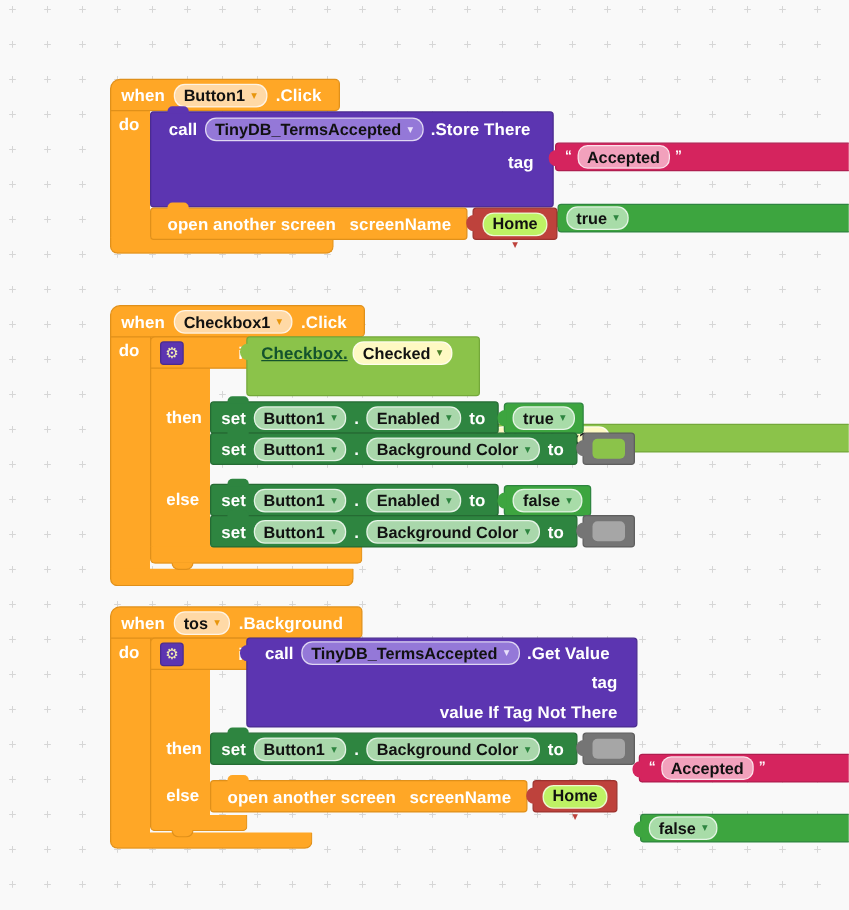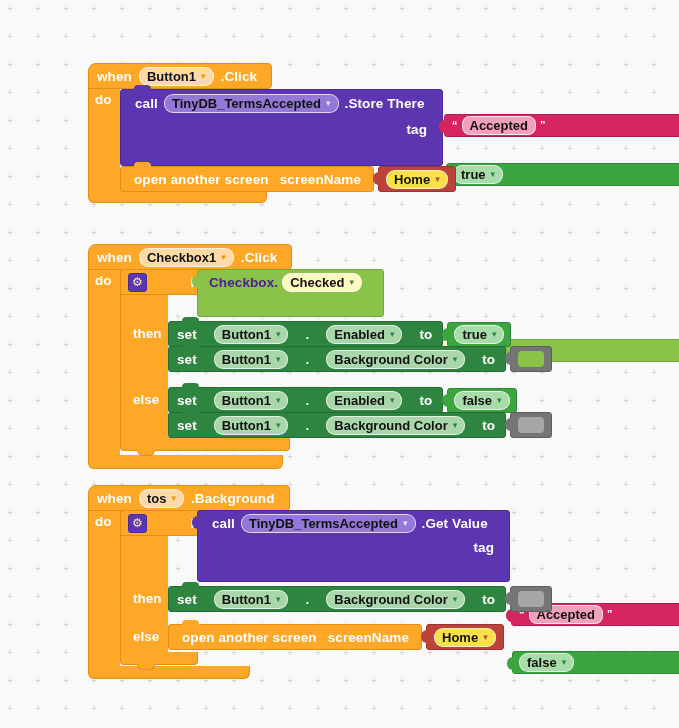--- a/index.html
+++ b/index.html
@@ -39,26 +39,26 @@
               display:flex;align-items:center;gap:11px;padding:0 12px 0 13px;position:relative;}
 
   
   .purple-block{background:#5C35B1;border:1px solid #4A2B90;border-radius:3px;
                 display:flex;flex-direction:column;z-index:2;}
   .prow{display:flex;align-items:center;gap:6px;padding-left:14px;}
   .prow.right{justify-content:flex-end;padding-right:15px;padding-left:0;margin-left:28px;}
 
   
   .set-block{background:#2E8540;border:1px solid #256B33;border-radius:3px;height:24px;
-             display:flex;align-items:center;gap:17px;padding:0 10px 0 8px;position:relative;}
+             display:flex;align-items:center;gap:6px;padding:0 10px 0 8px;position:relative;}
 
   
   .getter-block{background:#8BC34A;border:1px solid #74A83A;border-radius:3px;
                 display:flex;flex-direction:column;z-index:2;}
-  .getter-block .lbl{color:#4c1d95;}
+  .getter-block .lbl{color:#14532d;text-decoration:underline;}
   .comp-block{background:#8BC34A;border:1px solid #74A83A;border-radius:3px;height:23px;
               display:flex;align-items:center;padding:0 8px;position:relative;z-index:2;}
 
   
   .logic-block{background:#3DA53F;border:1px solid #2E8540;border-radius:3px;height:23px;
                display:flex;align-items:center;padding:0 6px;position:relative;margin-left:4px;}
 
   
   .string-block{background:#D5245E;border:1px solid #B01D4F;border-radius:3px;height:23px;
                 display:flex;align-items:center;gap:4px;padding:0 7px;position:relative;z-index:2;}
@@ -76,21 +76,21 @@
   
   .pill{display:inline-flex;align-items:center;gap:5px;height:17px;border-radius:9px;
         padding:0 7px;border:1px solid rgba(255,255,255,.7);
         color:#111;font-size:13px;font-weight:bold;white-space:nowrap;}
   .pill .arrow{font-size:9px;line-height:1;}
   .pill-orange{background:#FFD9A6;}    .pill-orange .arrow{color:#E8960C;}
   .pill-purple{background:#9478D8;}    .pill-purple .arrow{color:#E8E0FB;}
   .pill-setgreen{background:#A9D7AB;}  .pill-setgreen .arrow{color:#2E8540;}
   .pill-logic{background:#A8DCA8;}     .pill-logic .arrow{color:#2E8540;}
   .pill-lightgreen{background:#fef9c3;}.pill-lightgreen .arrow{color:#4C7F28;}
-  .pill-red{background:#fde047;}       .pill-red .arrow{color:#BE423C;}
+  .pill-red{background:#bef264;flex-direction:column;}       .pill-red .arrow{color:#BE423C;}
   .pill-pink{background:#F2A1BC;border-radius:8px;}
 
   
   .bump{position:absolute;top:-5px;left:13px;width:17px;height:6px;border-radius:4px 4px 0 0;z-index:3;}
   .bump-orange{background:#FFA726;}
   .bump-purple{background:#5C35B1;}
   .bump-green{background:#2E8540;}
   .tab{position:absolute;left:-6px;top:5px;width:7px;height:13px;border-radius:6px 0 0 6px;z-index:1;}
   .tab-magenta{background:#D5245E;}
   .tab-logic{background:#3DA53F;}
@@ -330,20 +330,23 @@
       <span class="lbl">call</span>
       <span class="pill pill-purple">
         <span>TinyDB_TermsAccepted</span>
         <span class="arrow">▾</span>
       </span>
       <span class="lbl">.Get Value</span>
     </div>
     <div class="prow right" style="height:24px">
       <span class="lbl">tag</span>
     </div>
+    <div class="prow right" style="height:24px">
+      <span class="lbl">value If Tag Not There</span>
+    </div>
   </div>
 
   <div class="abs string-block" style="left:511px;top:534px">
     <span class="tab tab-magenta"></span>
     <span class="q">“</span>
     <span class="pill pill-pink">
       <span>Accepted</span>
     </span>
     <span class="q">”</span>
   </div>

